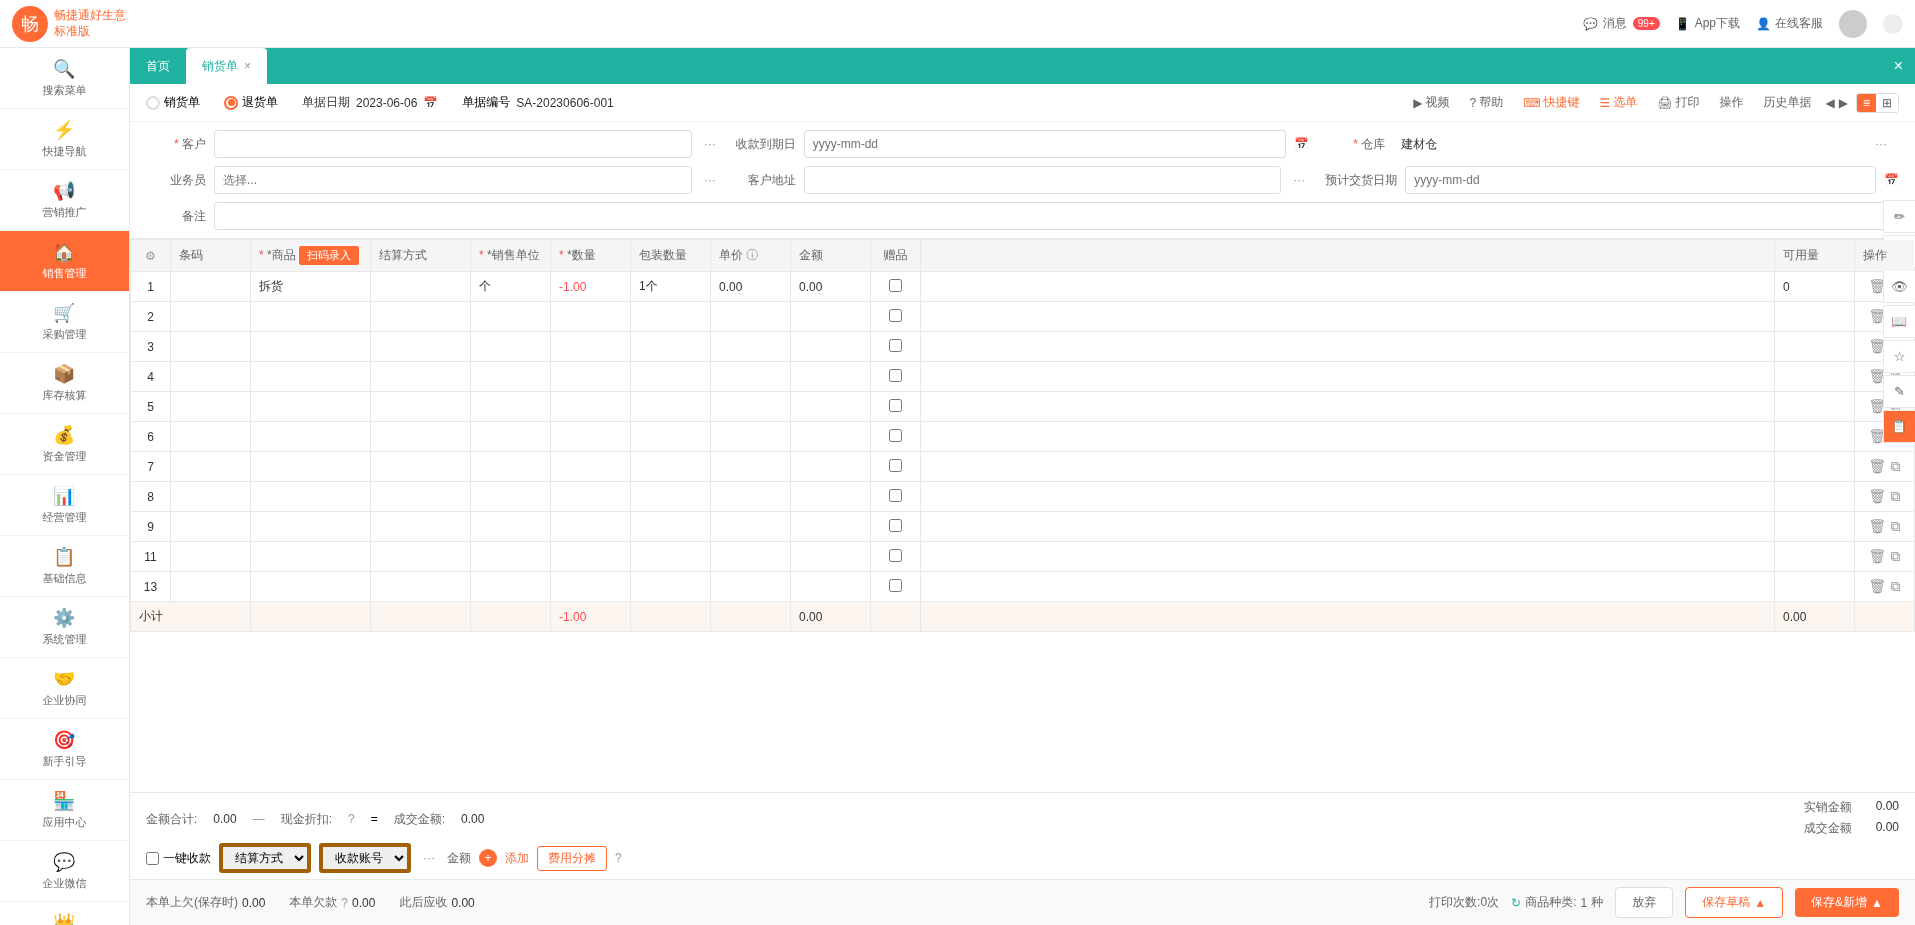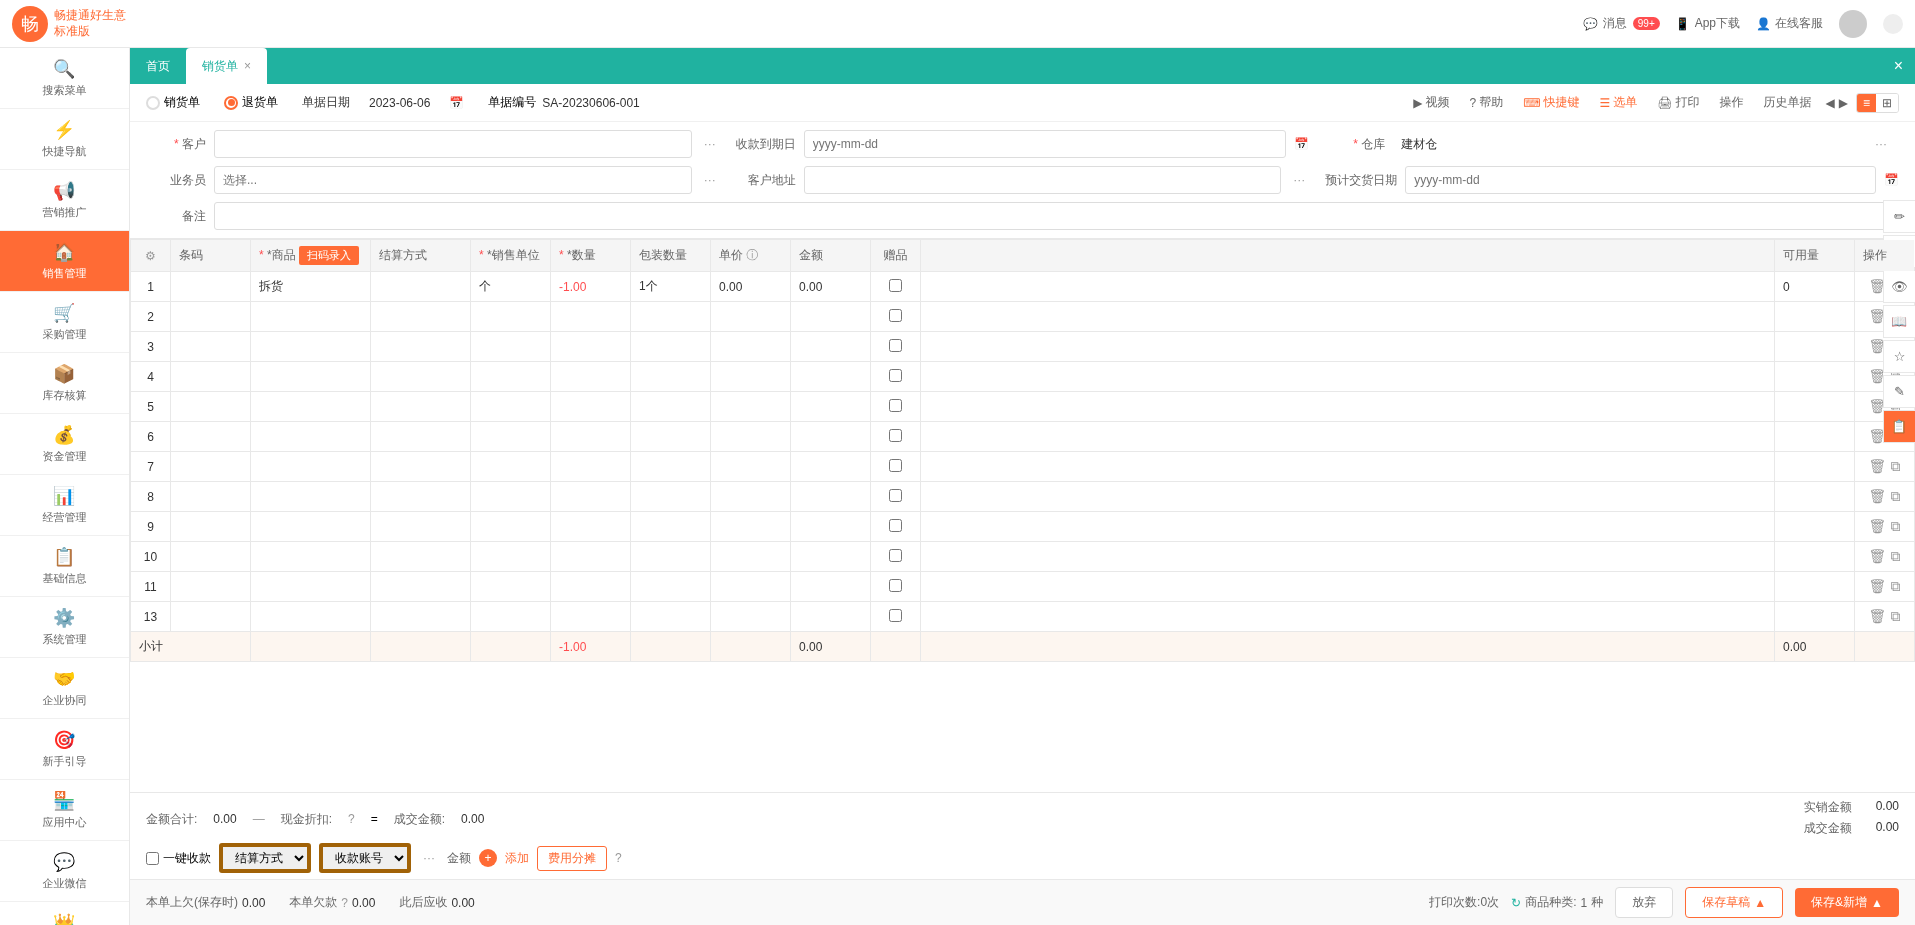--- a/index.html
+++ b/index.html
@@ -178,21 +178,21 @@
       display: flex; align-items: center; gap: 4px; cursor: pointer;
     }
     .radio-circle {
       width: 14px; height: 14px;
       border-radius: 50%;
       border: 2px solid #ddd;
       display: flex; align-items: center; justify-content: center;
     }
     .radio-circle.checked { border-color: #ff6b35; }
     .radio-dot { width: 7px; height: 7px; border-radius: 50%; background: #ff6b35; }
-    .date-field { display: flex; align-items: center; gap: 19px; color: #333; }
+    .date-field { display: flex; align-items: center; gap: 6px; color: #333; }
     .date-value { font-weight: 500; }
     .doc-field { display: flex; align-items: center; gap: 6px; }
     .toolbar-right {
       margin-left: auto;
       display: flex;
       align-items: center;
       gap: 8px;
       color: #666;
     }
     .toolbar-btn {
@@ -849,42 +849,20 @@
       <td class="col-avail"></td>
       <td class="col-ops">
         <div class="row-ops">
           <span class="op-icon">🗑</span>
           <span class="op-icon">⧉</span>
         </div>
       </td>
     </tr>
             <tr>
       <td class="col-num" style="text-align:center;">9</td>
-      <td class="col-barcode"></td>
-      <td class="col-product"></td>
-      <td class="col-spec"></td>
-      <td class="col-unit"></td>
-      <td class="col-qty "></td>
-      <td class="col-pkg"></td>
-      <td class="col-price"></td>
-      <td class="col-amount"></td>
-      <td class="col-gift" style="text-align:center;">
-        <input type="checkbox" style="">
-      </td>
-      <td style="min-width:200px;"></td>
-      <td class="col-avail"></td>
-      <td class="col-ops">
-        <div class="row-ops">
-          <span class="op-icon">🗑</span>
-          <span class="op-icon">⧉</span>
-        </div>
-      </td>
-    </tr>
-            <tr>
-      <td class="col-num" style="text-align:center;">10</td>
       <td class="col-barcode"></td>
       <td class="col-product"></td>
       <td class="col-spec"></td>
       <td class="col-unit"></td>
       <td class="col-qty "></td>
       <td class="col-pkg"></td>
       <td class="col-price"></td>
       <td class="col-amount"></td>
       <td class="col-gift" style="text-align:center;">
         <input type="checkbox" style="">

